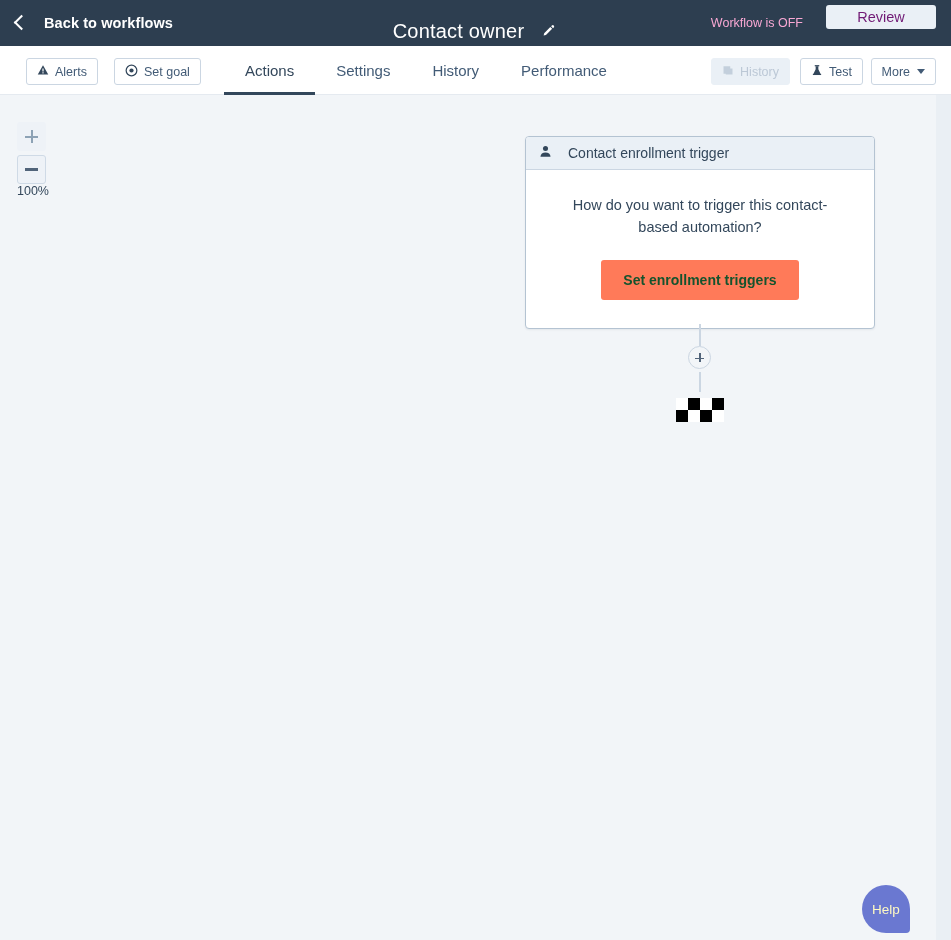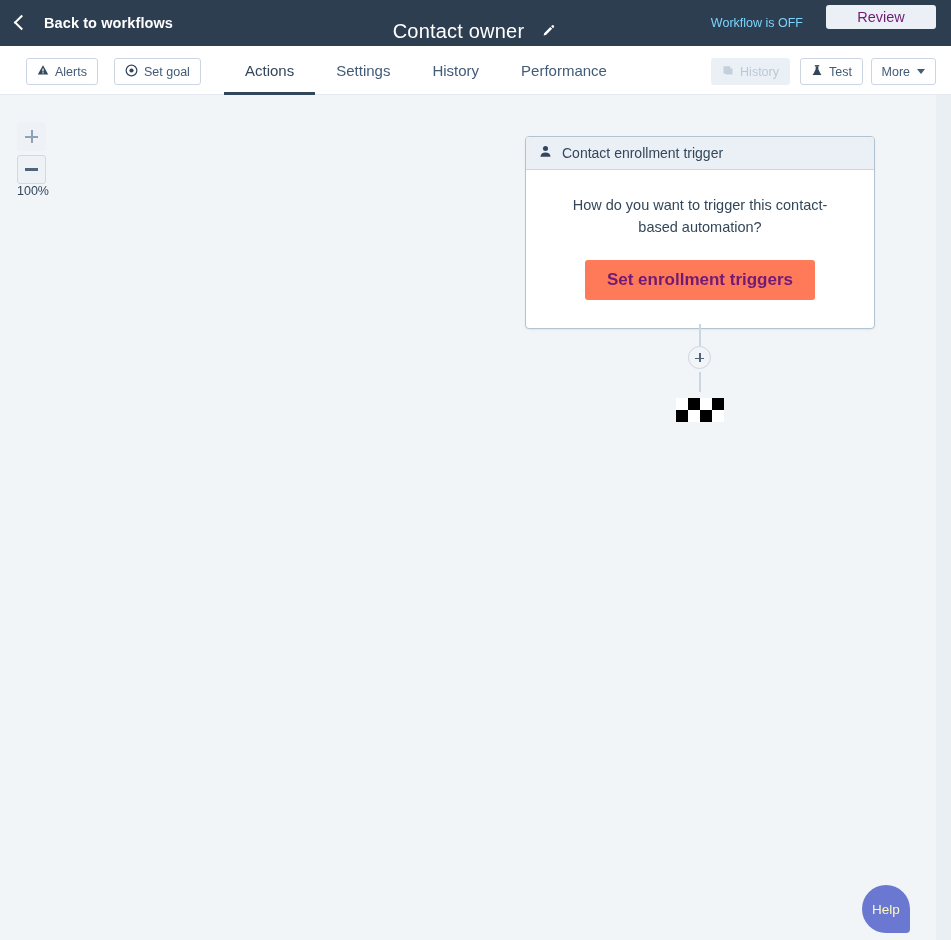--- a/index.html
+++ b/index.html
@@ -85,21 +85,21 @@
   }
 
   .wf-state {
     position: absolute;
     right: 148px;
     top: 0;
     height: 46px;
     display: flex;
     align-items: center;
     font-size: 12.5px;
-    color: #7dd3fc;
+    color: #f9a8d4;
     text-align: right;
   }
 
   .review-btn {
     position: absolute;
     right: 15px;
     top: 5px;
     width: 110px;
     height: 24px;
     border: none;
@@ -259,44 +259,44 @@
     border-radius: 4px;
     box-shadow: 0 1px 2px rgba(45,62,80,.08);
     overflow: hidden;
   }
   .card-head {
     height: 33px;
     background: #eaf0f6;
     border-bottom: 1px solid #cbd6e2;
     display: flex;
     align-items: center;
-    gap: 10px;
+    gap: 16px;
     padding-left: 13px;
   }
   .card-head-label {
     font-size: 14px;
     color: #33475b;
   }
   .card-body {
     padding: 24px 28px 28px 28px;
     text-align: center;
   }
   .card-prompt {
     font-size: 14.5px;
     line-height: 22px;
     color: #33475b;
     margin-bottom: 22px;
   }
   .cta-btn {
     display: inline-block;
     background: #ff7a59;
-    color: #701a75;
+    color: #14532d;
     border: none;
     border-radius: 3px;
-    font-size: 17px;
+    font-size: 14px;
     font-weight: bold;
     font-family: "Liberation Sans", sans-serif;
     padding: 0 22px;
     height: 40px;
     line-height: 40px;
     cursor: pointer;
   }
 
   
   .connector-top {

